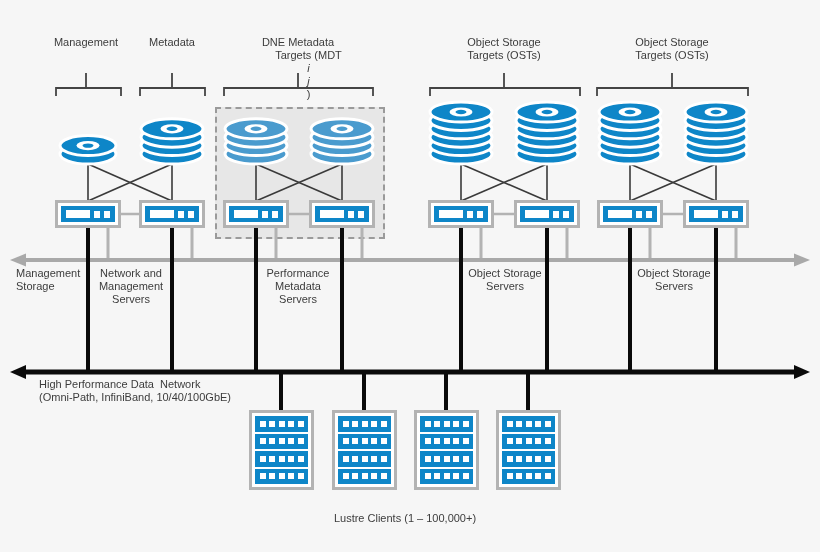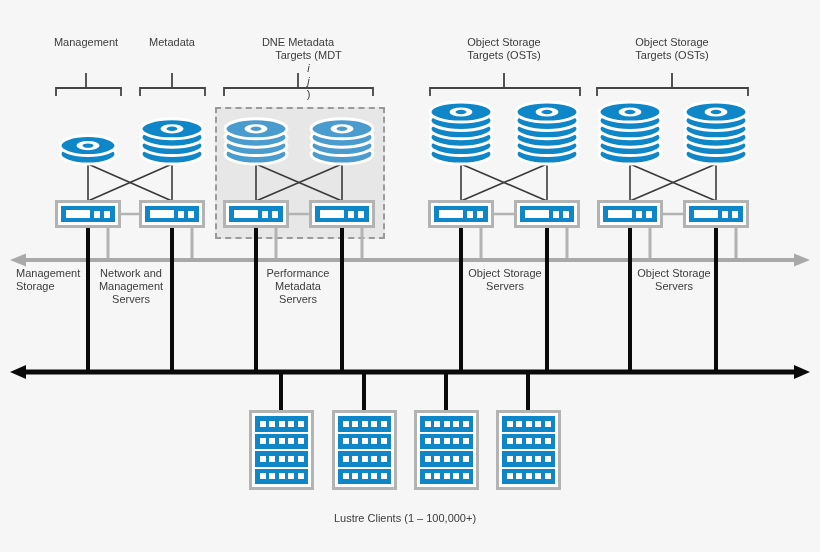--- a/index.html
+++ b/index.html
@@ -439,18 +439,22 @@
     <span>Servers</span>
   </div>
   <div class="lbl z4" style="left:435px;top:267px;width:140px">
     <span>Object Storage</span>
     <span>Servers</span>
   </div>
   <div class="lbl z4" style="left:604px;top:267px;width:140px">
     <span>Object Storage</span>
     <span>Servers</span>
   </div>
+  <div class="lbl left z4" style="left:18px;top:378px">
+    <span class="pre">High Performance Data  Network</span>
+    <span class="pre">(Omni-Path, InfiniBand, 10/40/100GbE)</span>
+  </div>
 
   <div class="lbl z4" style="left:255px;top:512px;width:300px">
     <span>Lustre Clients (1 – 100,000+)</span>
   </div>
 
 </div>
 
 </body></html>

